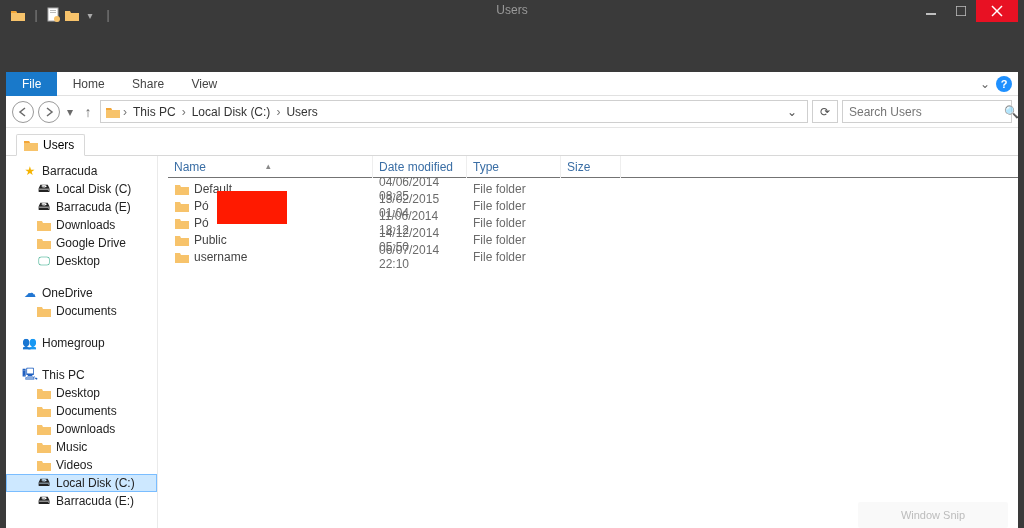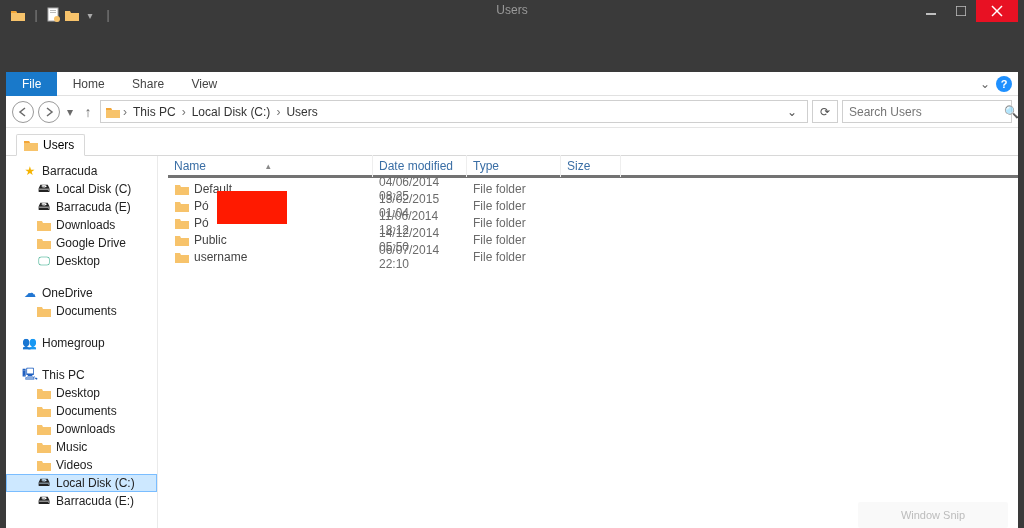--- a/index.html
+++ b/index.html
@@ -49,21 +49,21 @@
 .tree { width:152px; border-right:1px solid #eaeaea; overflow:hidden; padding-top:6px; }
 .tree .node { display:flex; align-items:center; height:18px; padding-left:0; gap:4px; color:#222; white-space:nowrap; }
 .tree .node .lbl { }
 .tree .node.sel { background:#cde8ff; outline:1px solid #7abdff; outline-offset:-1px; }
 .tree .ind0 { padding-left:16px; }
 .tree .ind1 { padding-left:30px; }
 .tree .spaceblk { height:14px; }
 .ticon { width:16px; height:16px; display:inline-flex; align-items:center; justify-content:center; }
 
 .list { flex:1; position:relative; }
-.cols { position:absolute; left:10px; right:0; top:0; height:22px; border-bottom:3px solid #737373; display:flex; align-items:center; color:#3a6ea5; }
+.cols { position:absolute; left:10px; right:0; top:0; height:22px; border-bottom:1px solid #737373; display:flex; align-items:center; color:#3a6ea5; }
 .cols .col { height:22px; line-height:22px; border-right:1px solid #eee; padding-left:6px; color:#3a6ea5; }
 .cols .sortmark { color:#6a8; font-size:9px; margin-left:2px; }
 .rows { position:absolute; left:10px; right:0; top:24px; }
 .row { display:flex; align-items:center; height:17px; }
 .row .c { padding-left:6px; color:#444; display:flex; align-items:center; gap:4px; }
 .row .c.date, .row .c.type { color:#6b6b6b; }
 .c-name { width:205px; }
 .c-date { width:94px; }
 .c-type { width:94px; }
 .c-size { width:60px; }

